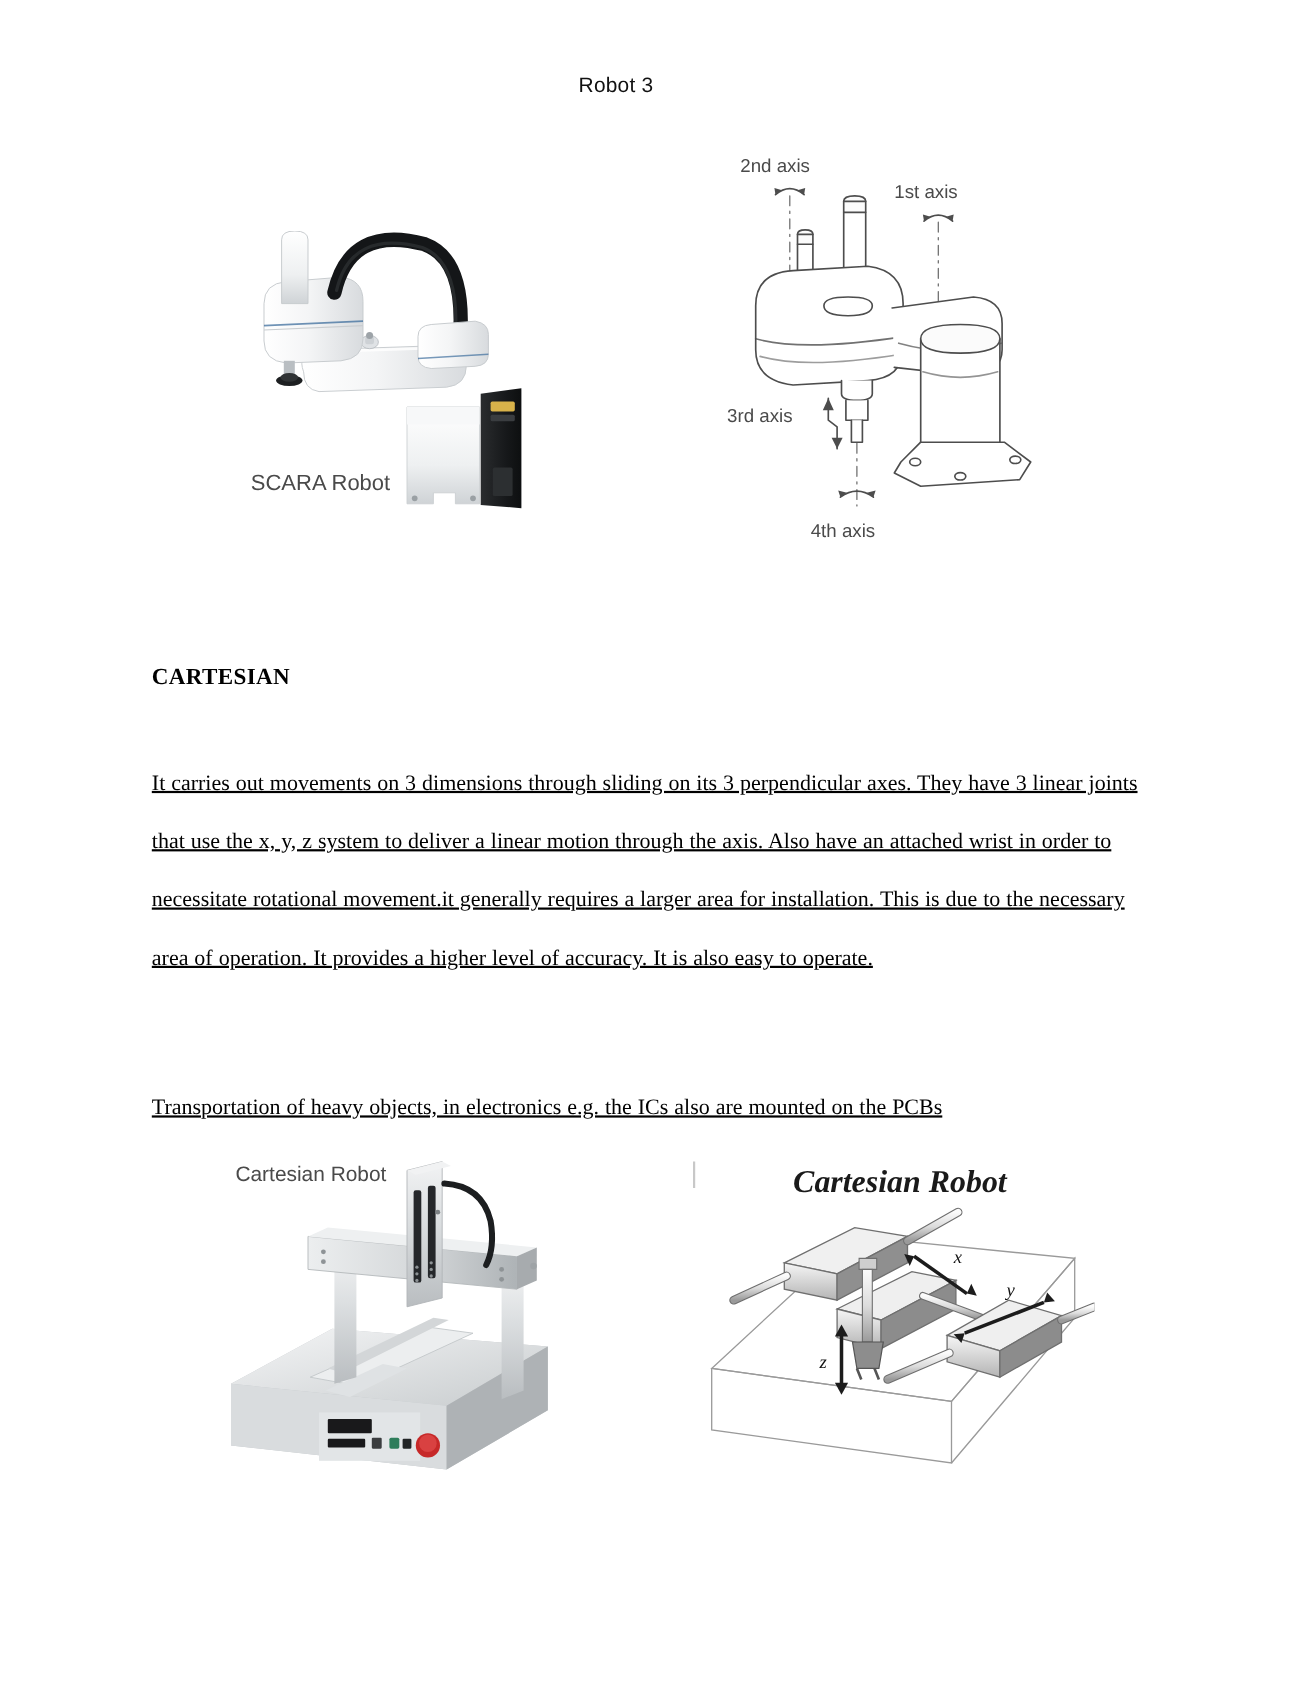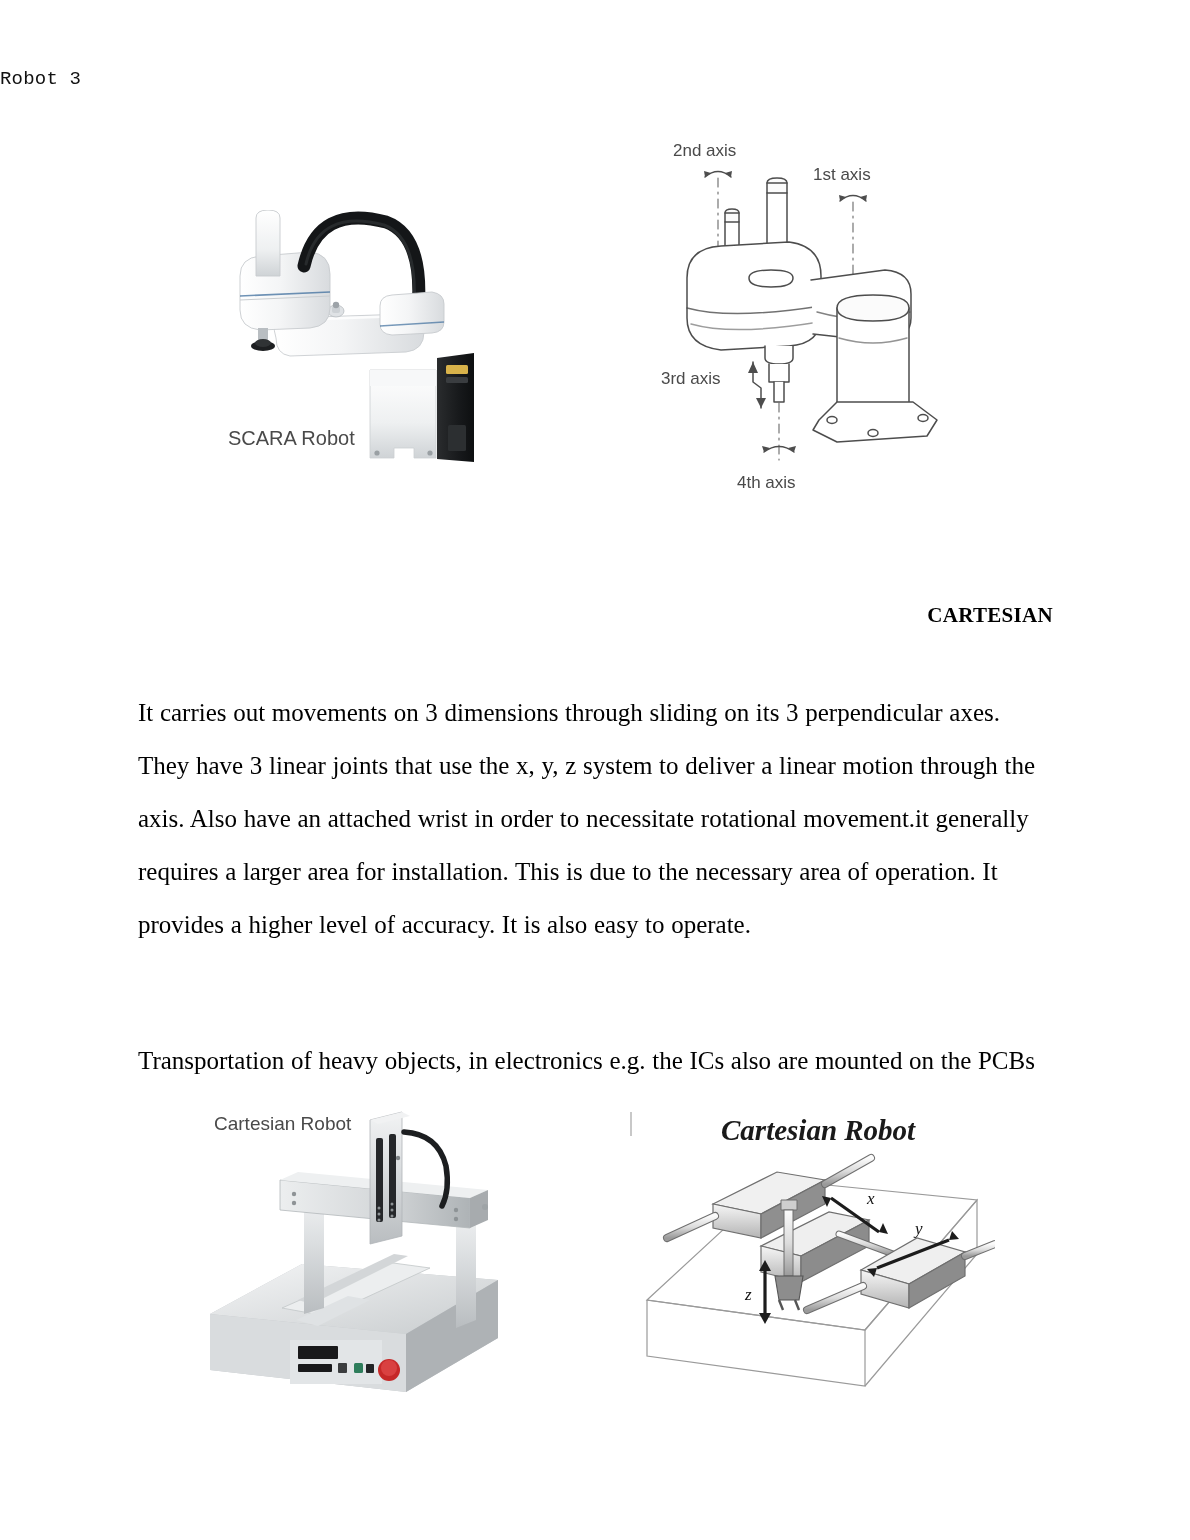--- a/index.html
+++ b/index.html
@@ -16,23 +16,23 @@
     color: #000000;
     overflow: hidden;
   }
 
   
   .page-header {
     position: absolute;
     top: 68px;
     right: 0;
     left: 0;
-    text-align: left;
+    text-align: center;
     padding-right: 70px;
-    font-family: Liberation Mono, monospace;
+    font-family: Liberation Sans, sans-serif;
     font-size: 19px;
     letter-spacing: 0.2px;
     color: #111;
   }
 
   
   .figrow-top {
     position: absolute;
     top: 130px;
     left: 0;
@@ -70,38 +70,38 @@
     width: 915px;
   }
   h2.sec-head {
     font-family: "Liberation Serif", "DejaVu Serif", serif;
     font-weight: bold;
     font-size: 21px;
     margin: 0;
     padding: 0;
     line-height: 30px;
     letter-spacing: 0.3px;
-    text-align: right;
   }
   p.body-par {
-    font-size: 25px;
+    font-size: 20px;
     line-height: 53px;
     margin: 0;
     padding: 0;
     text-align: left;
     word-spacing: 0.4px;
+    text-decoration: underline;
   }
   .gap-after-head { height: 56px; }
   .gap-after-par  { height: 28px; }
   .gap-after-uses { height: 55px; }
 
   
   .figrow-bottom {
     position: absolute;
-    top: 1094px;
+    top: 1038px;
     left: 0;
     width: 1062px;
     height: 320px;
   }
   .fig-cart-photo {
     position: absolute;
     left: 198px;
     top: 8px;
     width: 320px;
     height: 295px;

